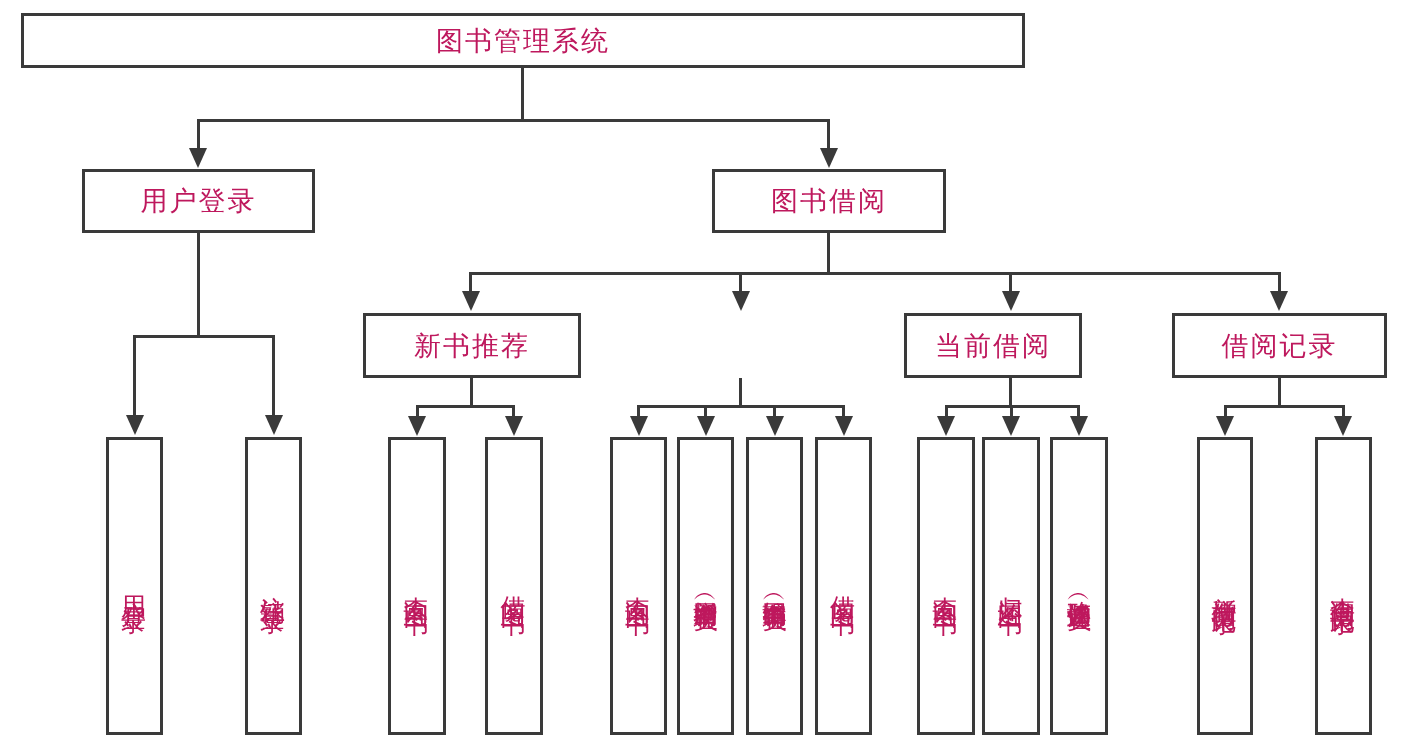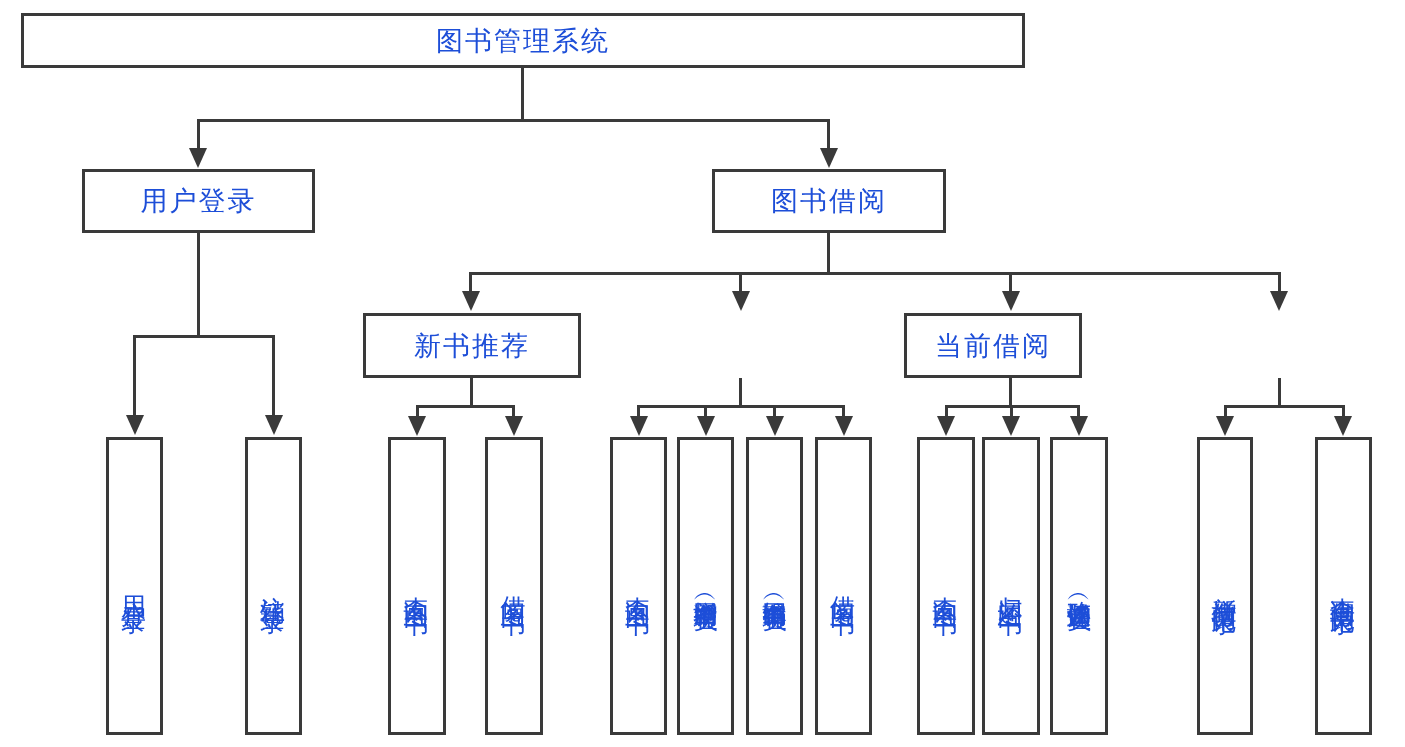--- a/index.html
+++ b/index.html
@@ -11,21 +11,21 @@
     font-family:"Liberation Sans","DejaVu Sans",sans-serif;
   }
   .node{
     position:absolute;
     box-sizing:border-box;
     border:3px solid #3a3a3a;
     background:#ffffff;
     display:flex;
     align-items:center;
     justify-content:center;
-    color:#1d4ed8;
+    color:#be185d;
   }
   .h-node{font-size:27px;letter-spacing:2px;}
   .v-node{
     writing-mode:vertical-rl;
     font-size:25px;
     letter-spacing:5px;
   }
   .v-node.mid{font-size:25px;letter-spacing:3px;}
   .v-node.long{font-size:24px;letter-spacing:1px;}
   .line{position:absolute;background:#3a3a3a;}
@@ -53,20 +53,21 @@
 
 <div class="canvas">
 
   <div class="node h-node" style="left:21px;top:13px;width:1004px;height:55px">图书管理系统</div>
 
   <div class="node h-node" style="left:82px;top:169px;width:233px;height:64px">用户登录</div>
   <div class="node h-node" style="left:712px;top:169px;width:234px;height:64px">图书借阅</div>
 
   <div class="node h-node" style="left:363px;top:313px;width:218px;height:65px">新书推荐</div>
   <div class="node h-node" style="left:904px;top:313px;width:178px;height:65px">当前借阅</div>
+  <div class="node h-node" style="left:1172px;top:313px;width:215px;height:65px">借阅记录</div>
 
   <div class="node v-node" style="left:106px;top:437px;width:57px;height:298px">用户登录</div>
   <div class="node v-node" style="left:245px;top:437px;width:57px;height:298px">注销登录</div>
 
   <div class="node v-node" style="left:388px;top:437px;width:58px;height:298px">查询图书</div>
   <div class="node v-node" style="left:485px;top:437px;width:58px;height:298px">借阅图书</div>
 
   <div class="node v-node" style="left:610px;top:437px;width:57px;height:298px">查询图书</div>
   <div class="node v-node long" style="left:677px;top:437px;width:57px;height:298px">新增图书（管理员）</div>
   <div class="node v-node long" style="left:746px;top:437px;width:57px;height:298px">编辑图书（管理员）</div>

